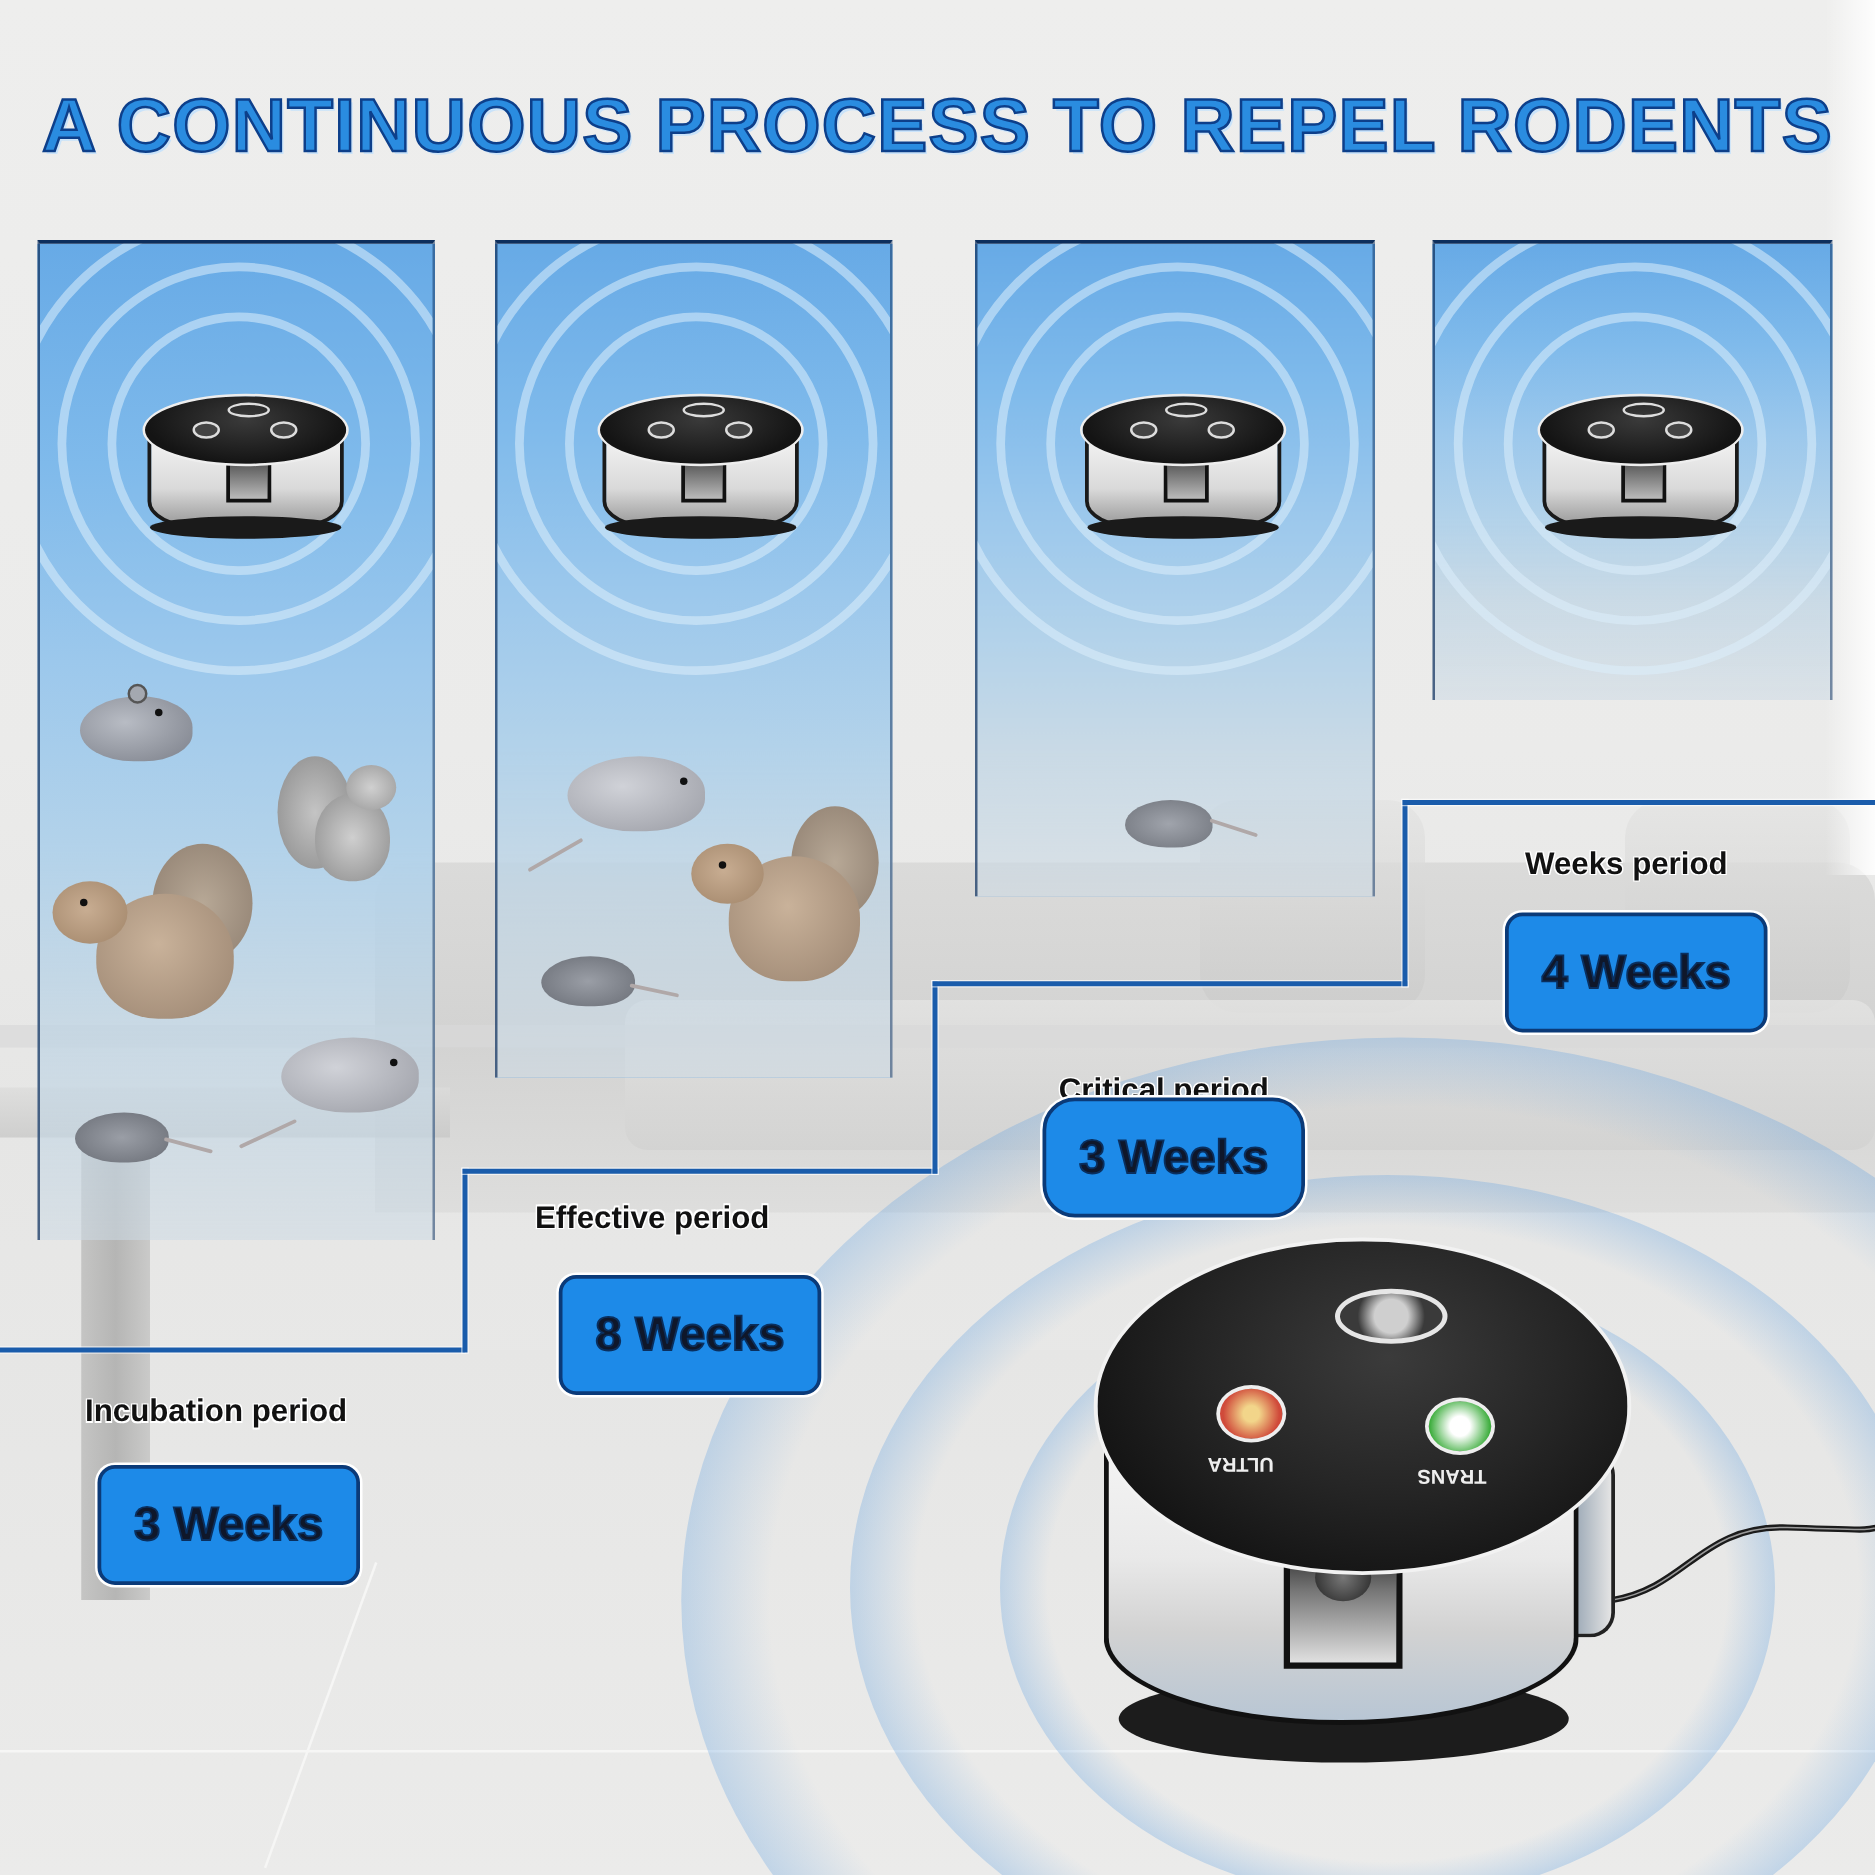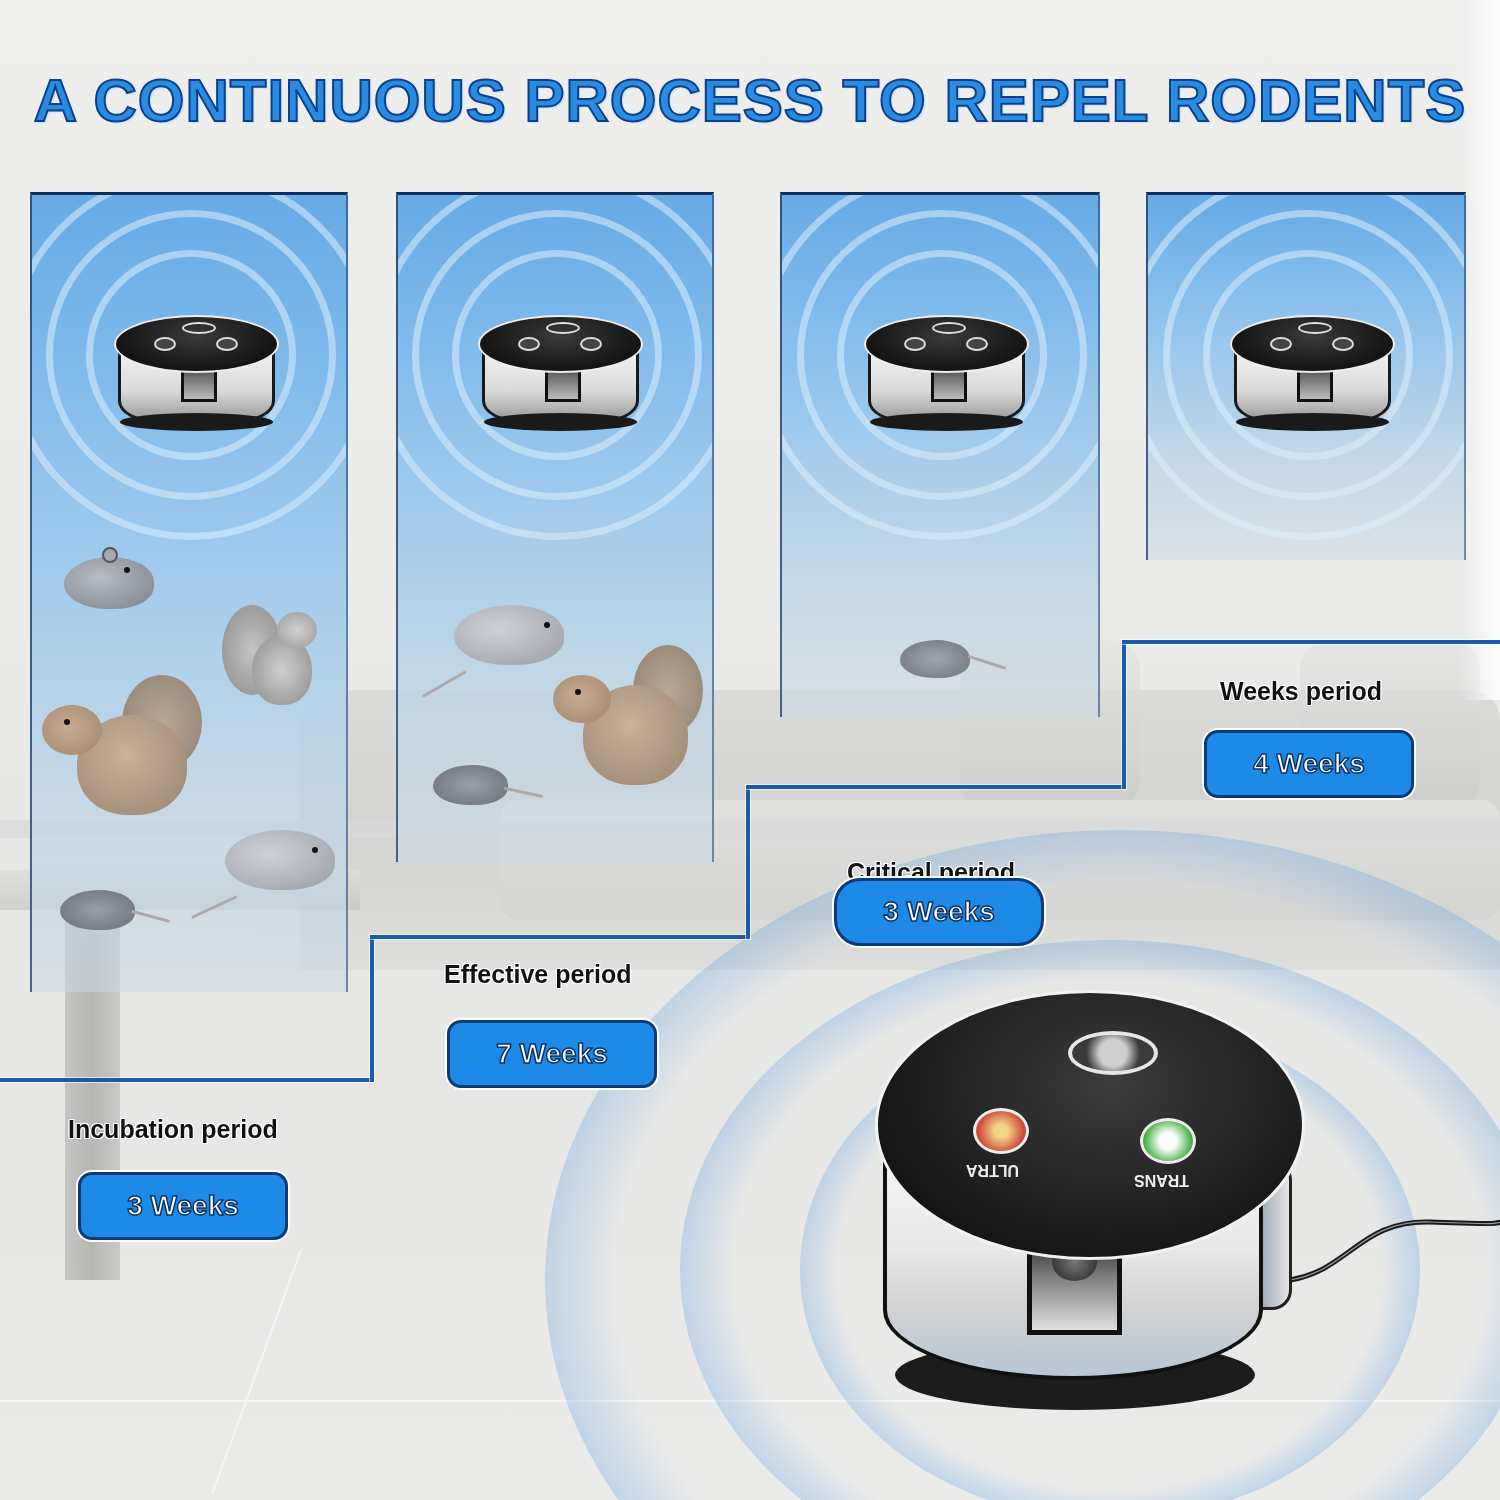--- a/index.html
+++ b/index.html
@@ -83,25 +83,25 @@
   
   .stair { position: absolute; background: #1a5cab; box-shadow: 0 0 0 1px rgba(255,255,255,.6); }
 
   
   .period-label {
     position: absolute; font-size: 25px; font-weight: 700; color: #111;
     text-shadow: -1px -1px 0 #fff, 1px -1px 0 #fff, -1px 1px 0 #fff, 1px 1px 0 #fff;
     white-space: nowrap;
   }
   .badge {
-    position: absolute; height: 68px; border-radius: 14px;
+    position: absolute; height: 96px; border-radius: 14px;
     background: #1d8ae8; border: 3px solid #0b3a78;
     box-shadow: 0 0 0 2px #fff;
     display: flex; align-items: center; justify-content: center;
-    font-size: 28px; font-weight: 700; color: #ffffff;
+    font-size: 38px; font-weight: 700; color: #0f172a;
     -webkit-text-stroke: 1.5px #0a2f5e;
     white-space: nowrap;
   }
 
   
   .big-ring { position: absolute; border-radius: 50%;
     background: radial-gradient(ellipse at center, rgba(120,175,230,0) 62%, rgba(95,160,225,.55) 78%, rgba(150,195,235,.15) 100%); }
   .big-device { position: absolute; left: 875px; top: 990px; width: 440px; height: 440px; }
   .bd-top {
     position: absolute; left: 0; top: 0; width: 430px; height: 270px; border-radius: 50%;
@@ -272,22 +272,22 @@
 <div class="stair" style="left:370px;top:935px;width:4px;height:147px;"></div>
 <div class="stair" style="left:370px;top:935px;width:380px;height:4px;"></div>
 <div class="stair" style="left:746px;top:785px;width:4px;height:154px;"></div>
 <div class="stair" style="left:746px;top:785px;width:380px;height:4px;"></div>
 <div class="stair" style="left:1122px;top:640px;width:4px;height:149px;"></div>
 <div class="stair" style="left:1122px;top:640px;width:378px;height:4px;"></div>
 
 <div class="period-label" style="left:68px;top:1115px;">Incubation period</div>
 <div class="badge" style="left:78px;top:1172px;width:210px;">3 Weeks</div>
 
-<div class="period-label" style="left:444px;top:960px;">Effective period</div>
-<div class="badge" style="left:447px;top:1020px;width:210px;">7 Weeks</div>
+<div class="period-label" style="left:428px;top:960px;">Effective period</div>
+<div class="badge" style="left:447px;top:1020px;width:210px;">8 Weeks</div>
 
 <div class="period-label" style="left:847px;top:858px;">Critical period</div>
 <div class="badge" style="left:834px;top:878px;width:210px;border-radius:26px;">3 Weeks</div>
 
 <div class="period-label" style="left:1220px;top:677px;">Weeks period</div>
 <div class="badge" style="left:1204px;top:730px;width:210px;">4 Weeks</div>
 
 <svg class="cable" viewBox="0 0 220 110">
   <path d="M0 80 C 60 70, 70 20, 140 22 S 200 25, 220 20" stroke="#1b1b1b" stroke-width="5" fill="none"></path>
   <path d="M0 80 C 60 70, 70 20, 140 22 S 200 25, 220 20" stroke="#9a9a9a" stroke-width="1.2" fill="none"></path>

